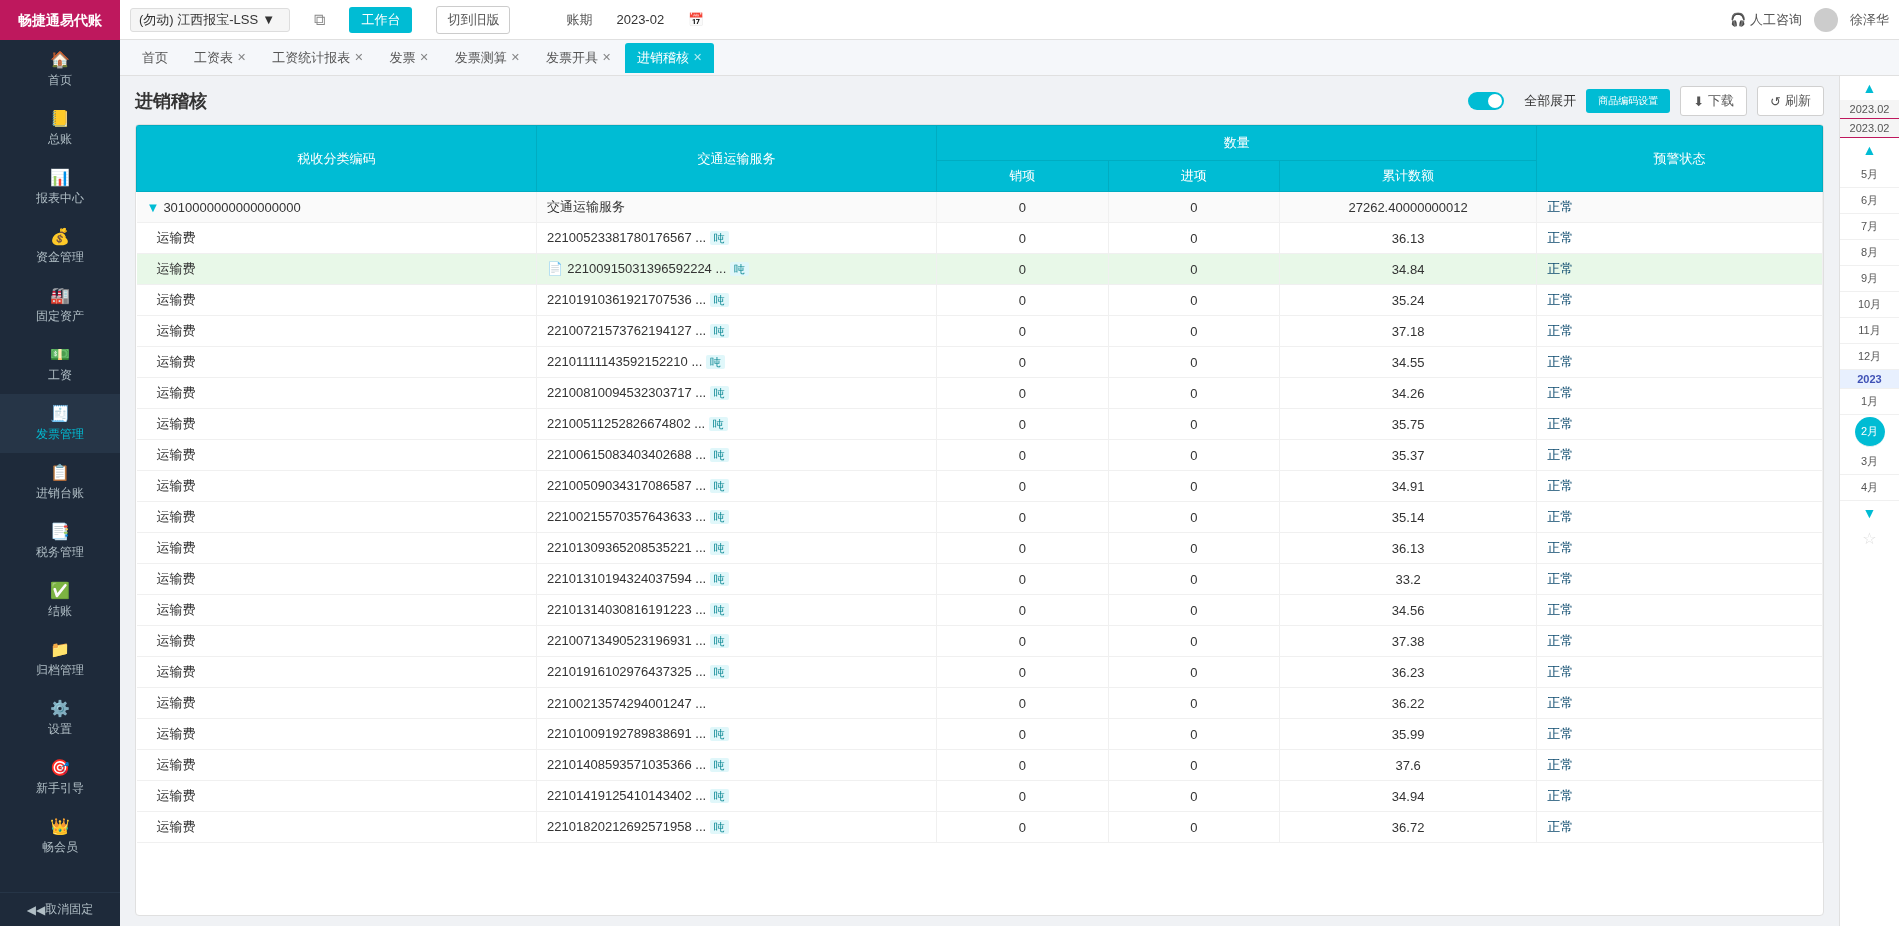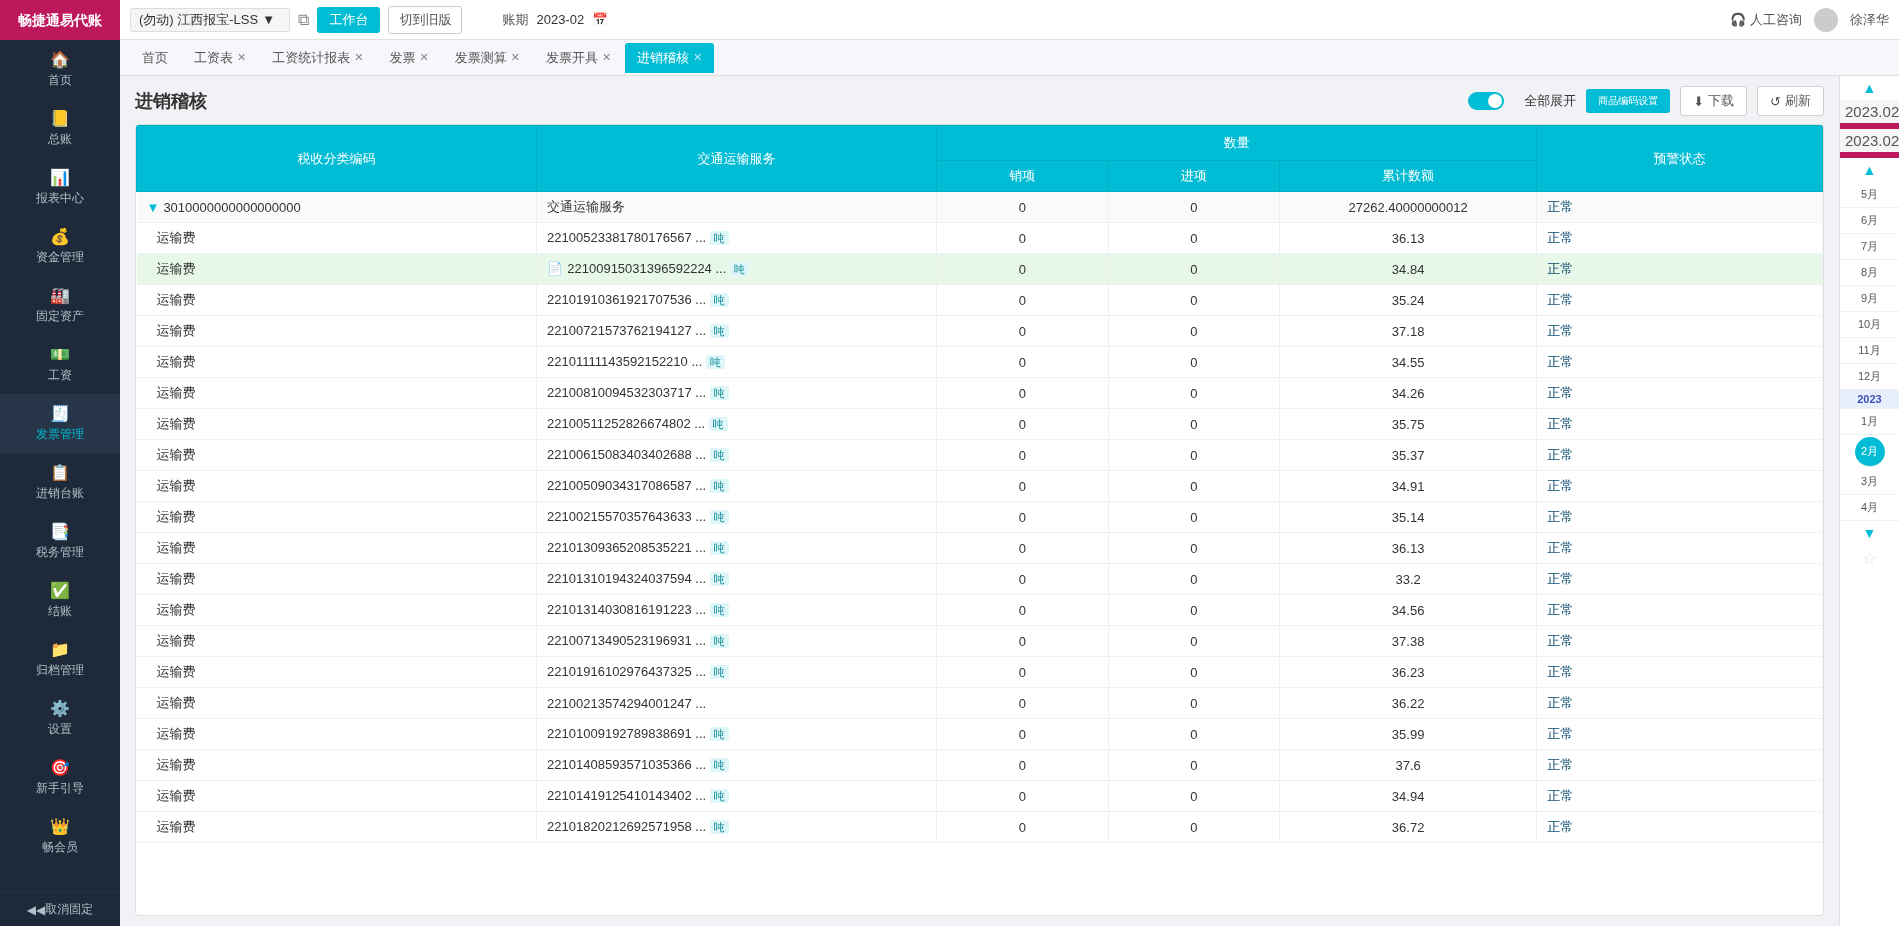--- a/index.html
+++ b/index.html
@@ -60,21 +60,21 @@
     }
 
     
     .topbar {
       background: #fff;
       height: 40px;
       display: flex;
       align-items: center;
       padding: 0 10px;
       border-bottom: 1px solid #e0e0e0;
-      gap: 8px;
+      gap: 24px;
       flex-shrink: 0;
     }
     .topbar-company {
       display: flex;
       align-items: center;
       gap: 4px;
       font-size: 13px;
       color: #333;
       background: #f5f5f5;
       border: 1px solid #ddd;
@@ -269,23 +269,23 @@
       display: flex;
       flex-direction: column;
       font-size: 11px;
       overflow-y: auto;
       flex-shrink: 0;
     }
     .right-panel-year {
       background: #f5f5f5;
       padding: 3px 5px;
       text-align: center;
-      font-size: 15px;
+      font-size: 11px;
       color: #555;
-      border-bottom: 6px solid #be185d;
+      border-bottom: 1px solid #be185d;
     }
     .right-panel-month {
       padding: 5px 5px;
       text-align: center;
       cursor: pointer;
       color: #555;
       border-bottom: 1px solid #f0f0f0;
     }
     .right-panel-month.active {
       background: #00bcd4;

